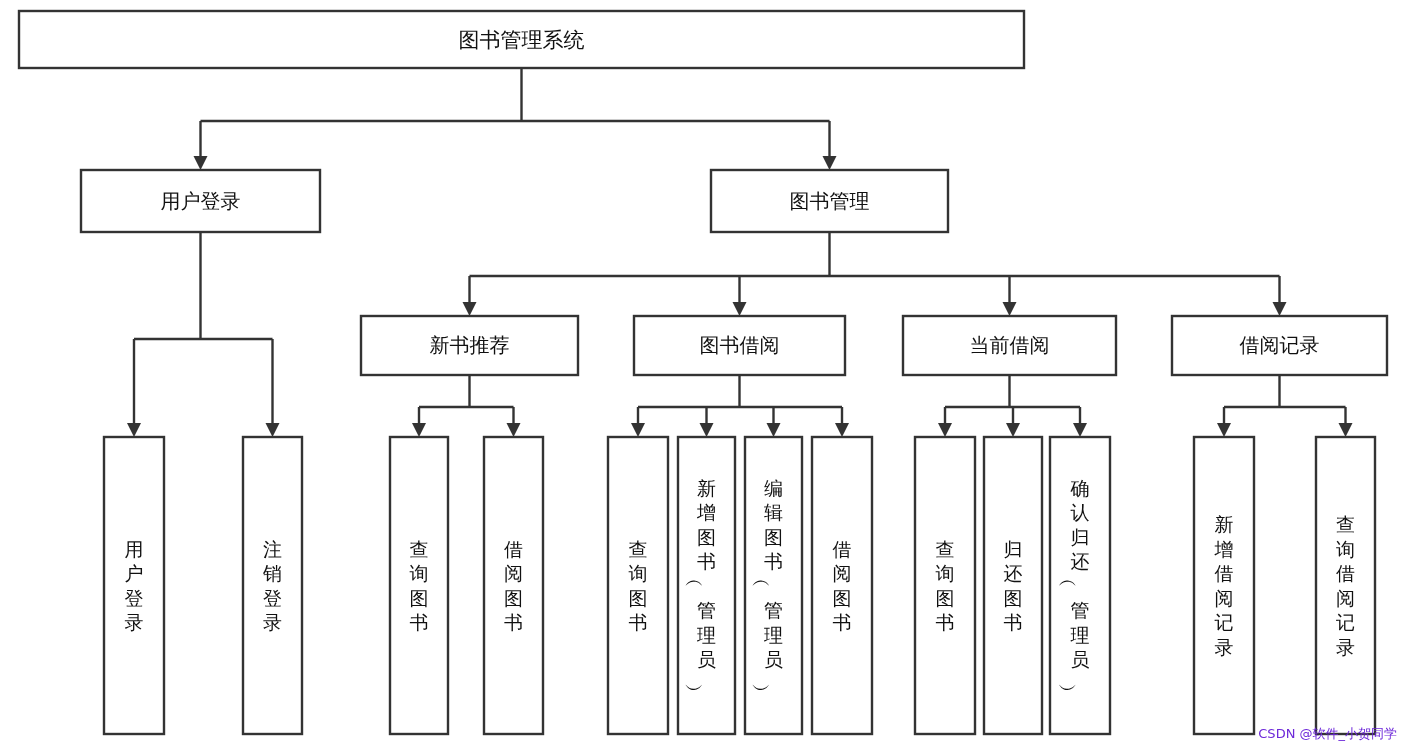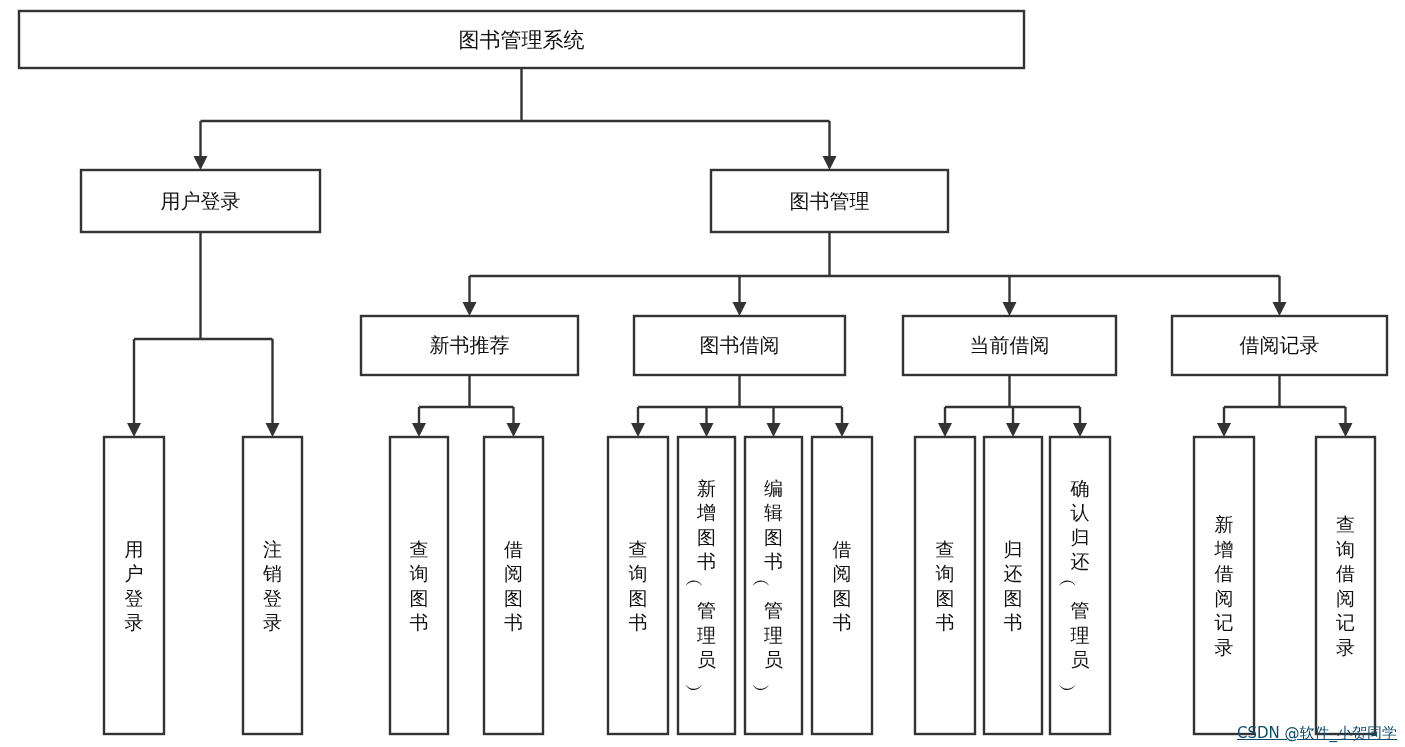--- a/index.html
+++ b/index.html
@@ -51,26 +51,25 @@
     stroke-width: 2.4;
     fill: none;
   }
   .arrow-head {
     fill: #333333;
   }
   .watermark {
     position: absolute;
     right: 8px;
     bottom: 4px;
-    color: #0c4a6e;
-    font-size: 15px;
+    color: #6d28d9;
+    font-size: 13px;
     font-family: "DejaVu Sans", "Liberation Sans", sans-serif;
     white-space: nowrap;
     user-select: none;
-    text-decoration: underline;
   }
 </style>
 </head>
 <body>
 
 <div id="diagram-root">
   <svg class="canvas" viewBox="0 0 1405 747" xmlns="http://www.w3.org/2000/svg">
     <g id="edges-layer">
         <g>
           <line x1="521.5" y1="68" x2="521.5" y2="121" class="connector"></line>

